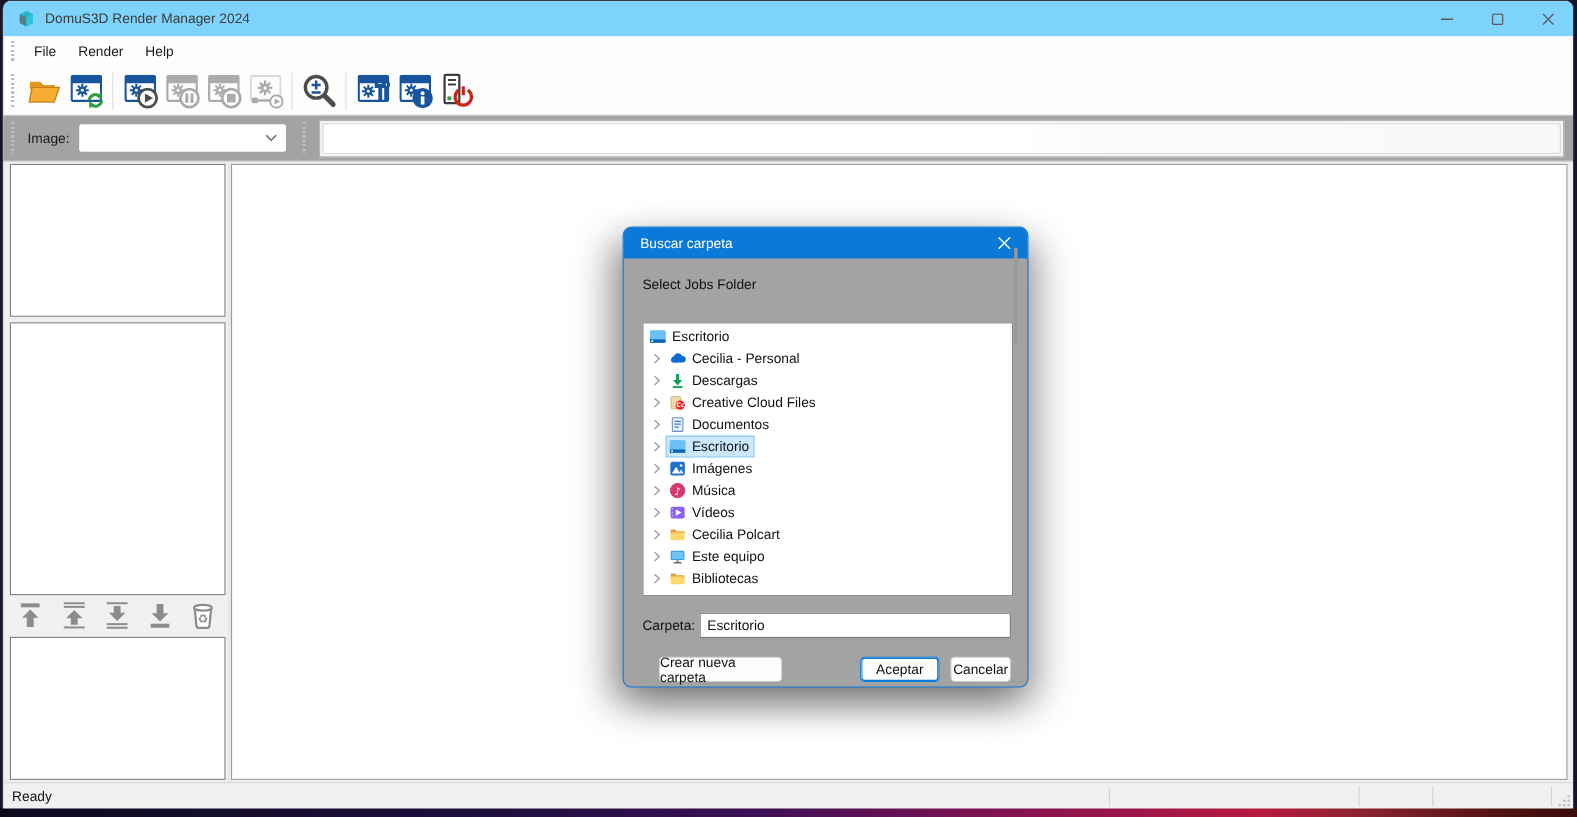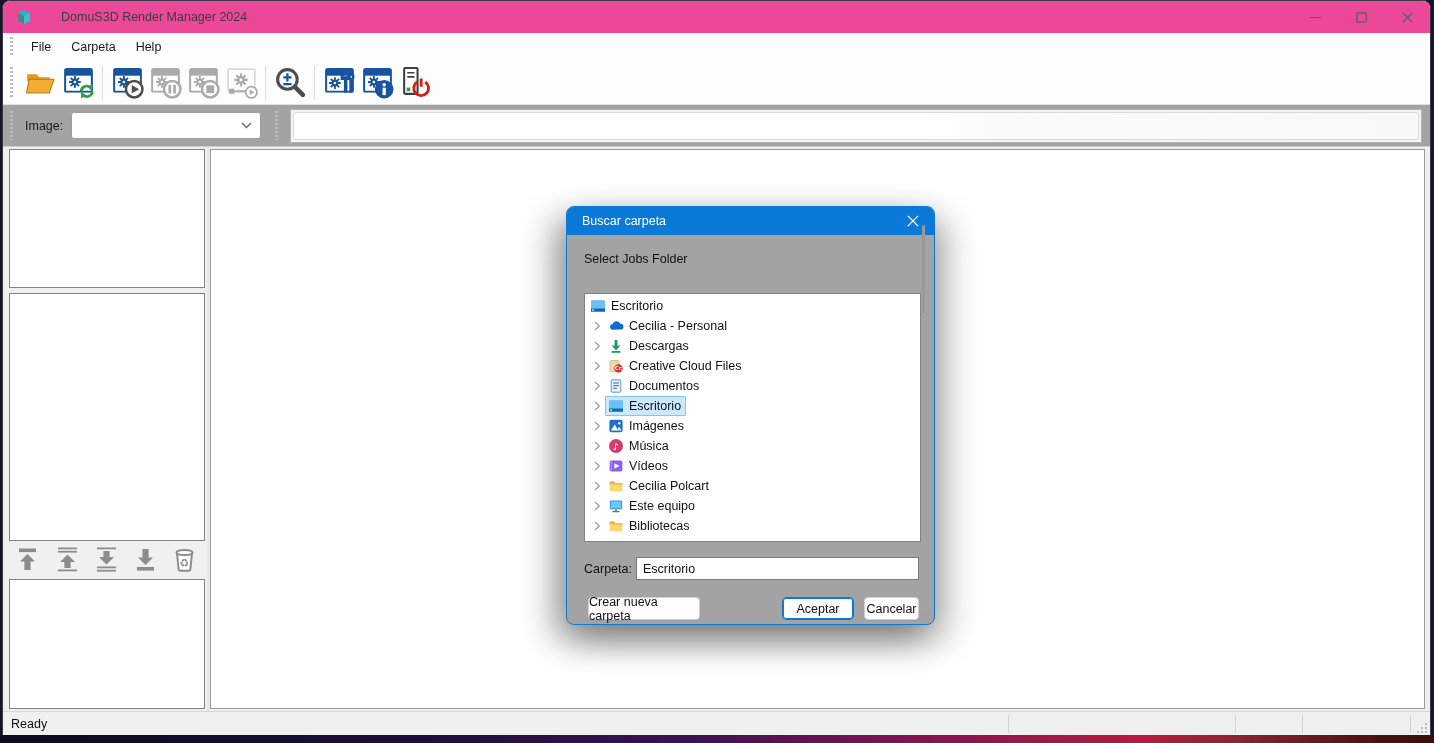--- a/index.html
+++ b/index.html
@@ -8,21 +8,21 @@
 
   
   .wallpaper-strip { position:absolute; left:0; right:0; bottom:0; height:8px;
     background:linear-gradient(90deg,#0d0a1e 0%,#1d0f3c 30%,#3c1055 48%,#7c1253 62%,#b81a40 80%,#8c2430 86%,#4a120f 96%,#3a0d0c 100%); }
 
   
   .app-window { position:absolute; left:2px; top:0; right:3px; bottom:6px;
     background:#f0f0f0; border:1px solid #3a3844; border-radius:8px 8px 3px 3px;
     display:flex; flex-direction:column; overflow:hidden; }
 
-  .titlebar { height:32px; background:#ec4899; display:flex; align-items:center; flex:0 0 auto;gap:20px; }
+  .titlebar { height:32px; background:#7dd3fc; display:flex; align-items:center; flex:0 0 auto; }
   .app-icon { width:18px; height:18px; margin:0 8px 0 12px; }
   .title-text { font-size:12.5px; color:#3c3c3c; }
   .win-controls { margin-left:auto; display:flex; height:100%; }
   .win-btn { width:46px; height:100%; display:flex; align-items:center; justify-content:center; color:#5a5a5a; }
   .win-btn svg { width:11px; height:11px; }
 
   .menubar { height:28px; background:#fdfdfd; display:flex; align-items:center; flex:0 0 auto; position:relative; }
   .gripper { width:3px; height:70%; margin-left:7px; margin-right:8px;
     background-image:repeating-linear-gradient(180deg,#bdbdbd 0 2px, transparent 2px 4px); }
   .menu-item { font-size:12.5px; color:#1a1a1a; padding:4px 10px; }
@@ -80,21 +80,21 @@
   .tree-row.selected .row-sel { background:#cce8ff; border-color:#84c5f8; }
   .tree-icon { width:16px; height:16px; flex:0 0 auto; }
   .tree-icon svg { width:16px; height:16px; display:block; }
   .tree-scroll-thumb { position:absolute; right:9px; top:18px; width:3px; height:88px; background:#999; border-radius:2px; }
 
   .folder-row { position:absolute; left:17px; top:350px; right:15px; display:flex; align-items:center; }
   .folder-label { font-size:12.5px; color:#111; width:52px; }
   .folder-input { flex:1; height:23px; background:#fff; border:1px solid #7a7a7a; font-size:12.5px;
     padding:0 6px; display:flex; align-items:center; color:#111; }
 
-  .dlg-buttons { position:absolute; left:21px; right:15px; top:390px; display:flex; align-items:center; }
+  .dlg-buttons { position:absolute; left:32px; right:15px; top:390px; display:flex; align-items:center; }
   .btn { height:23px; background:#fdfdfd; border:1px solid #d0d0d0; border-radius:4px;
     font-size:12.5px; color:#111; display:flex; align-items:center; justify-content:center;
     box-shadow:0 1px 0 rgba(0,0,0,.04); }
   .btn-newfolder { width:112px; }
   .btn-ok { width:72px; margin-left:auto; border-color:#0b79d7; box-shadow:inset 0 0 0 1px #0b79d7; }
   .btn-cancel { width:55px; margin-left:10px; }
   .dlg-grip { position:absolute; right:3px; bottom:3px; width:11px; height:11px; opacity:.5; }
 </style>
 </head>
 <body>
@@ -159,21 +159,21 @@
         <svg viewBox="0 0 11 11">
             <path d="M0.8,0.8 L10.2,10.2 M10.2,0.8 L0.8,10.2" stroke="#5a5a5a" stroke-width="1.2"></path>
           </svg>
       </div>
     </div>
   </div>
 
   <div class="menubar">
     <div class="gripper"></div>
     <span class="menu-item">File</span>
-    <span class="menu-item">Carpeta</span>
+    <span class="menu-item">Render</span>
     <span class="menu-item">Help</span>
   </div>
 
   <div class="toolbar">
     <div class="gripper"></div>
 
     <div class="tb-btn">
       <svg viewBox="0 0 32 32">
         <path d="M3,8 h9 l3,3 h10 v4 h-22 z" fill="#e2971f"></path>
         <path d="M5,13 h24 l-4.5,13 H2.5 z" fill="#f5ac33" stroke="#c8821a" stroke-width="1.2"></path>

